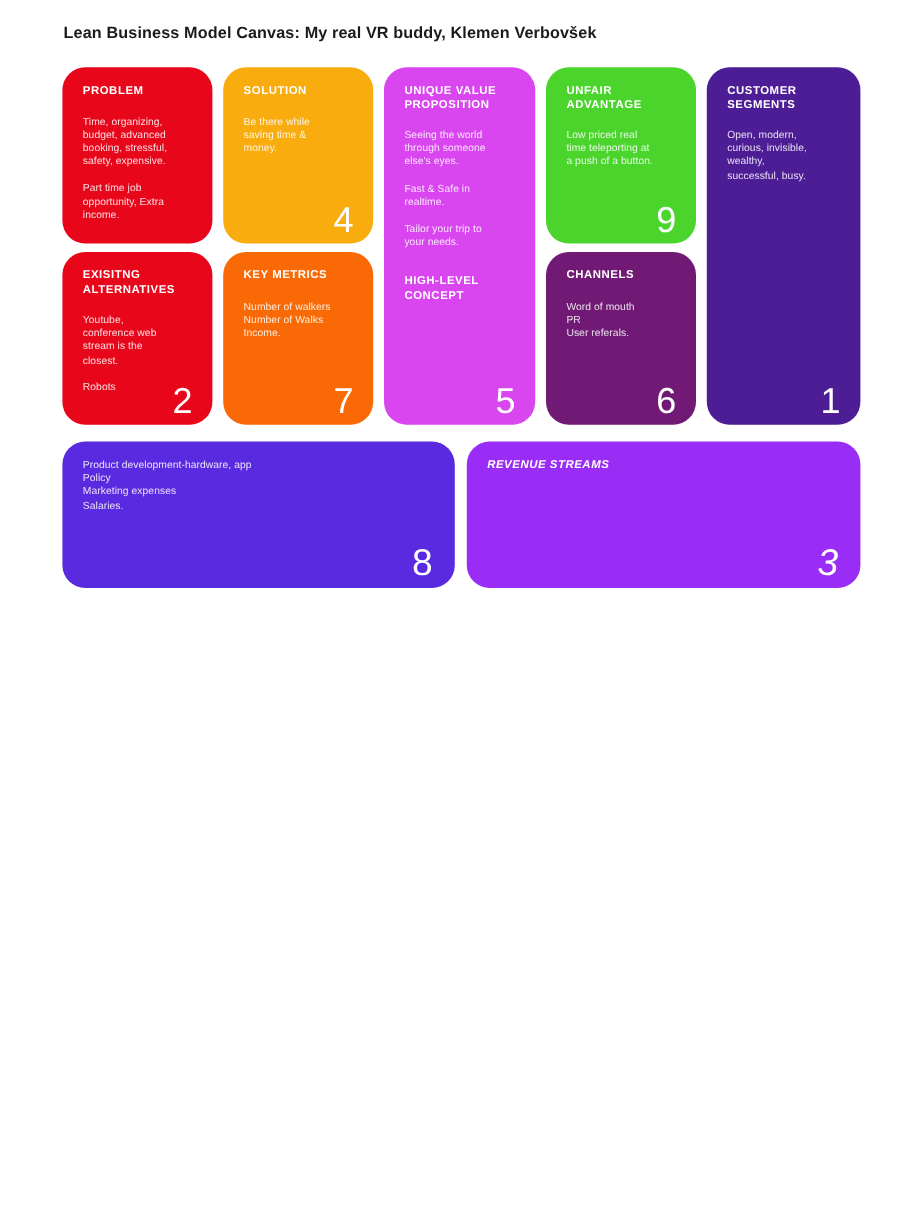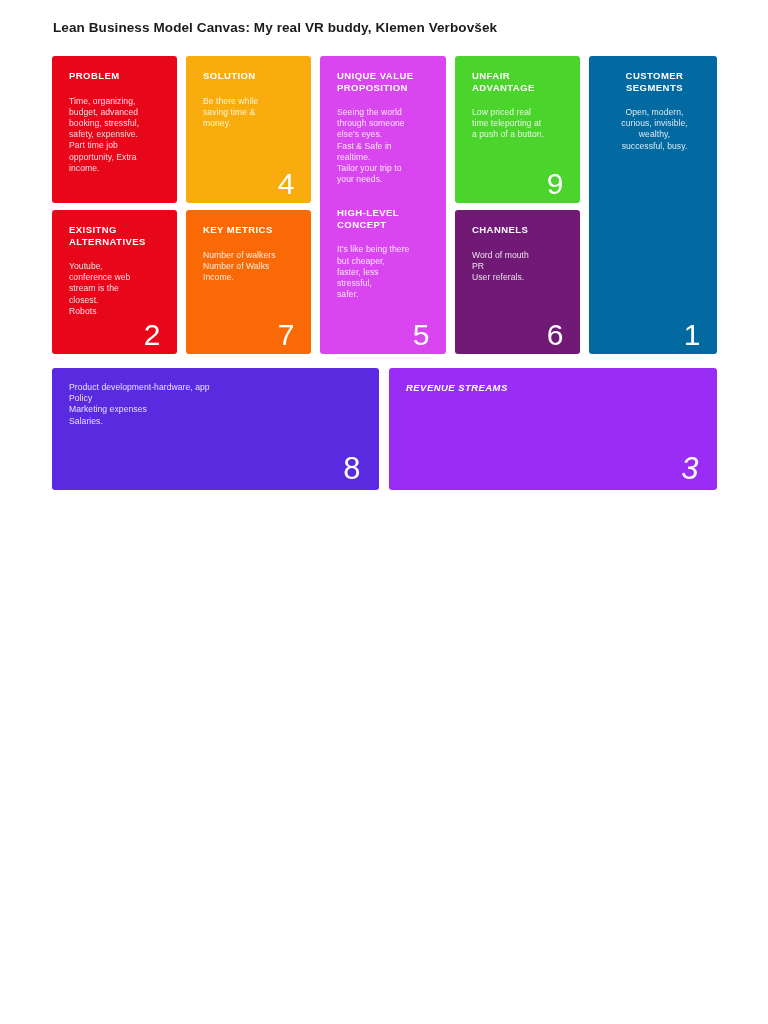--- a/index.html
+++ b/index.html
@@ -38,21 +38,21 @@
   .grid {
     position: absolute;
     left: 52px;
     top: 56px;
     width: 665px;
     height: 298px;
   }
 
   .card {
     position: absolute;
-    border-radius: 3px;
+    border-radius: 19px;
     box-sizing: border-box;
     padding: 14px 14px 10px 17px;
     overflow: hidden;
     color: #ffffff;
   }
 
   .card .hdr {
     font-size: 9.5px;
     font-weight: bold;
     line-height: 11.5px;
@@ -65,20 +65,21 @@
   .card .body {
     font-size: 8.6px;
     line-height: 11.2px;
     color: rgba(255,255,255,0.86);
     white-space: pre-line;
     margin: 0;
     letter-spacing: 0.05px;
   }
 
   .card .body + .body {
+    margin-top: 11px;
   }
 
   .card .num {
     position: absolute;
     right: 16px;
     bottom: 2px;
     font-size: 30px;
     line-height: 34px;
     font-weight: 300;
     color: #ffffff;
@@ -166,46 +167,41 @@
 else's eyes.</div>
       <div class="body">Fast &amp; Safe in
 realtime.</div>
       <div class="body">Tailor your trip to
 your needs.</div>
 
       <div style="height:22px"></div>
 
       <div class="hdr">HIGH-LEVEL
 CONCEPT</div>
-      <div class="body">It's like being there
-but cheaper,
-faster, less
-stressful,
-safer.</div>
       <div class="num">5</div>
     </div>
 
     <div class="card c4 rTop" style="background: rgb(74, 212, 44);">
       <div class="hdr">UNFAIR
 ADVANTAGE</div>
       <div class="body">Low priced real
 time teleporting at
 a push of a button.</div>
       <div class="num">9</div>
     </div>
 
     <div class="card c4 rBot" style="background: #701a75;">
       <div class="hdr">CHANNELS</div>
       <div class="body">Word of mouth
 PR
 User referals.</div>
       <div class="num">6</div>
     </div>
 
-    <div class="card c5 rFull" style="background: #0369a1; text-align: center;">
+    <div class="card c5 rFull" style="background: #4c1d95;">
       <div class="hdr">CUSTOMER
 SEGMENTS</div>
       <div class="body">Open, modern,
 curious, invisible,
 wealthy,
 successful, busy.</div>
       <div class="num">1</div>
     </div>
 
   </div>

